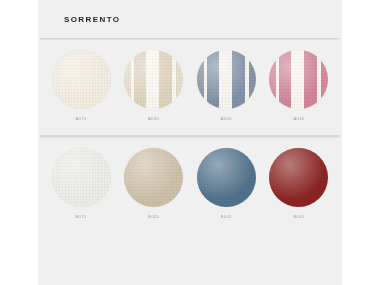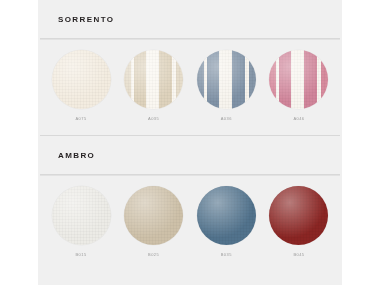--- a/index.html
+++ b/index.html
@@ -18,21 +18,21 @@
     position:absolute;
     left:38px;top:0;
     width:304px;height:285px;
     background:#f0f0f0;
   }
   
   .section{position:relative;width:100%;}
   .section-head{
     height:38px;
     display:flex;align-items:center;
-    padding-left:20px;
+    padding-left:26px;
     background:#f0f0f0;
   }
   .section-title{
     font-size:8px;
     font-weight:bold;
     letter-spacing:1.4px;
     color:#231f20;
     white-space:nowrap;
   }
   .rule{
@@ -132,23 +132,20 @@
           <span class="swatch-label">A046</span>
         </div>
 
       </div>
       <div class="row-pad"></div>
     </div>
 
     <div class="rule"></div>
 
     <div class="section">
-      <div class="section-head">
-        <span class="section-title">AMBRO</span>
-      </div>
       <div class="rule"></div>
       <div class="rule thin"></div>
 
       <div class="swatch-row">
 
         <div class="swatch-cell">
           <div class="swatch" id="sw-1-0" style="background: rgb(236, 235, 230);">
             <div class="weave"></div>
             <div class="sheen"></div>
           </div>

